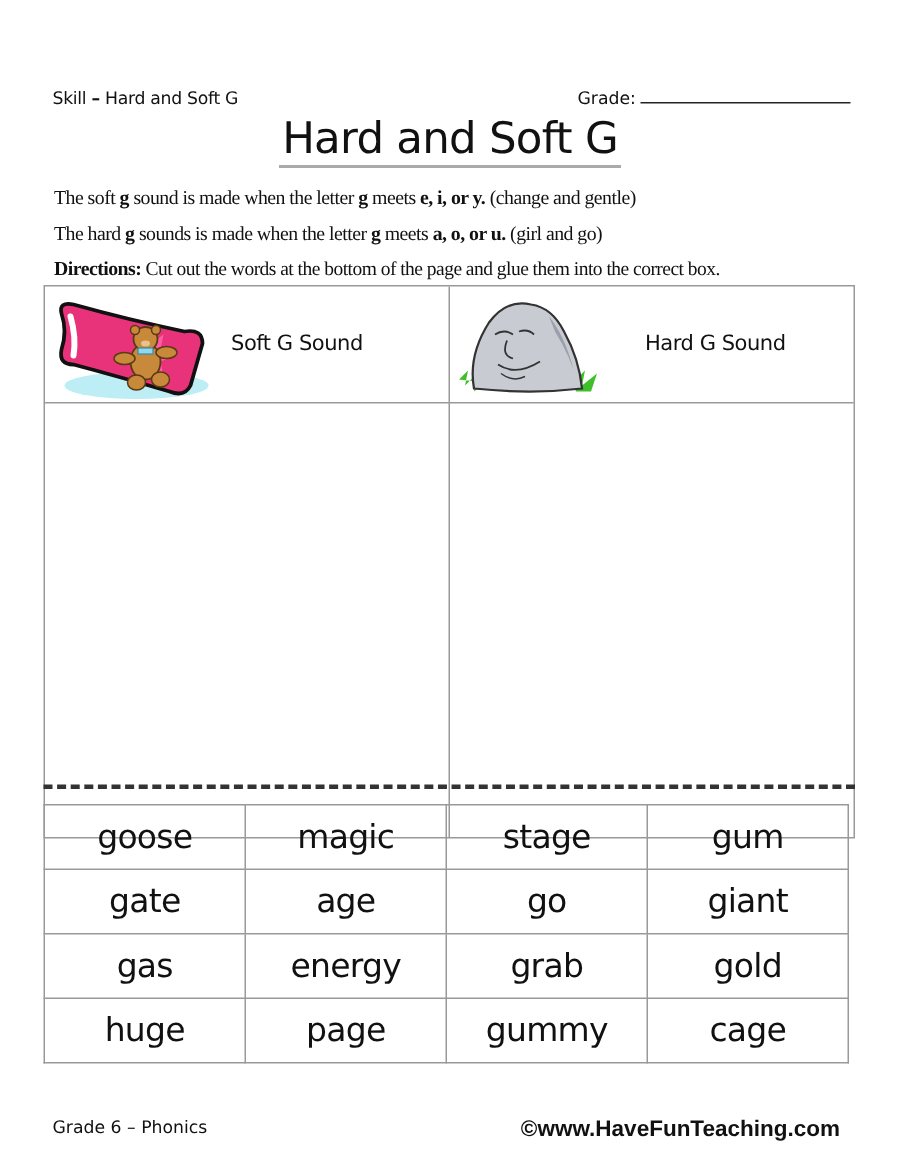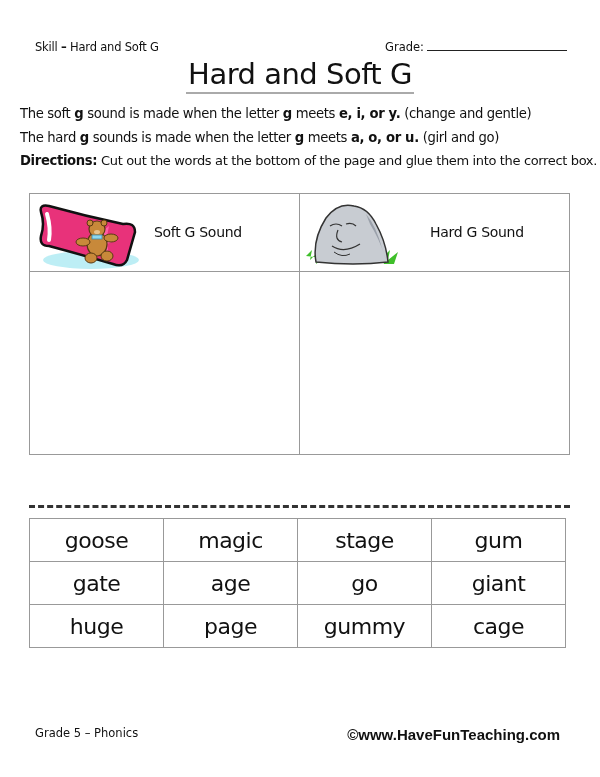--- a/index.html
+++ b/index.html
@@ -1,29 +1,29 @@
 <!DOCTYPE html>
 <html><head>
 <meta charset="utf-8">
 <style>
   html, body { margin:0; padding:0; background:#fff; }
   body { width:600px; height:777px; position:relative; overflow:hidden;
          font-family:"DejaVu Sans", sans-serif; color:#111; }
-  .abs { position:absolute; }
+  .abs { position:absolute;margin-top:18px; }
   .skill { left:35px; top:40px; font-size:11.5px; letter-spacing:-0.2px; }
   .skill b { font-weight:bold; }
   .name { left:385px; top:40px; font-size:11.5px; }
   .name-line { display:inline-block; width:140px; border-bottom:1px solid #222; margin-left:3px; height:10px; vertical-align:baseline; }
   .title { left:0; width:600px; top:56px; text-align:center; }
   .title span { font-size:29px; letter-spacing:-0.5px; display:inline-block; border-bottom:2px solid #aaa; padding:0 2px 0 2px; line-height:36px; }
-  .line { left:20px; font-size:13.2px; letter-spacing:-0.35px; white-space:nowrap; }
+  .line { left:36px; font-size:13.2px; letter-spacing:-0.35px; white-space:nowrap;font-family:Liberation Serif, serif; }
   .line1 { top:106px; } .line2 { top:130px; } .line3 { top:153px; }
   .line3 .dir { font-weight:bold; }
   .line3 .rest { font-size:13px; }
-  .sortbox { left:29px; top:193px; width:541px; height:262px; border:1.5px solid #999; box-sizing:border-box; }
+  .sortbox { left:29px; top:172px; width:541px; height:369px; border:1.5px solid #999; box-sizing:border-box; }
   .sortbox .divider { position:absolute; left:269px; top:0; bottom:0; width:0; border-left:1.5px solid #999; }
   .sortbox .hline { position:absolute; left:0; right:0; top:77px; border-top:1.5px solid #999; }
   .hdr-label { position:absolute; top:30px; font-size:14px; letter-spacing:-0.3px; }
   .soft-label { left:124px; }
   .hard-label { left:400px; }
   .pillow { position:absolute; left:5px; top:8px; }
   .rock { position:absolute; left:274px; top:6px; }
   .dashed { left:29px; top:505px; width:541px; border-top:3px dashed #333; }
   .words { left:29px; top:518px; border-collapse:collapse; }
   .words td { border:1.5px solid #999; width:133px; height:42px; text-align:center; font-size:22px; letter-spacing:-0.5px; padding:0; vertical-align:middle; }
@@ -107,22 +107,28 @@
     <td>stage</td>
     <td>gum</td>
   </tr>
   <tr>
     <td>gate</td>
     <td>age</td>
     <td>go</td>
     <td>giant</td>
   </tr>
   <tr>
+    <td>gas</td>
+    <td>energy</td>
+    <td>grab</td>
+    <td>gold</td>
+  </tr>
+  <tr>
     <td>huge</td>
     <td>page</td>
     <td>gummy</td>
     <td>cage</td>
   </tr>
 </tbody>
   </table>
 
-<div class="abs footer-l">Grade 5 – Phonics</div>
+<div class="abs footer-l">Grade 6 – Phonics</div>
 <div class="abs footer-r">©www.HaveFunTeaching.com</div>
 
 </body></html>

